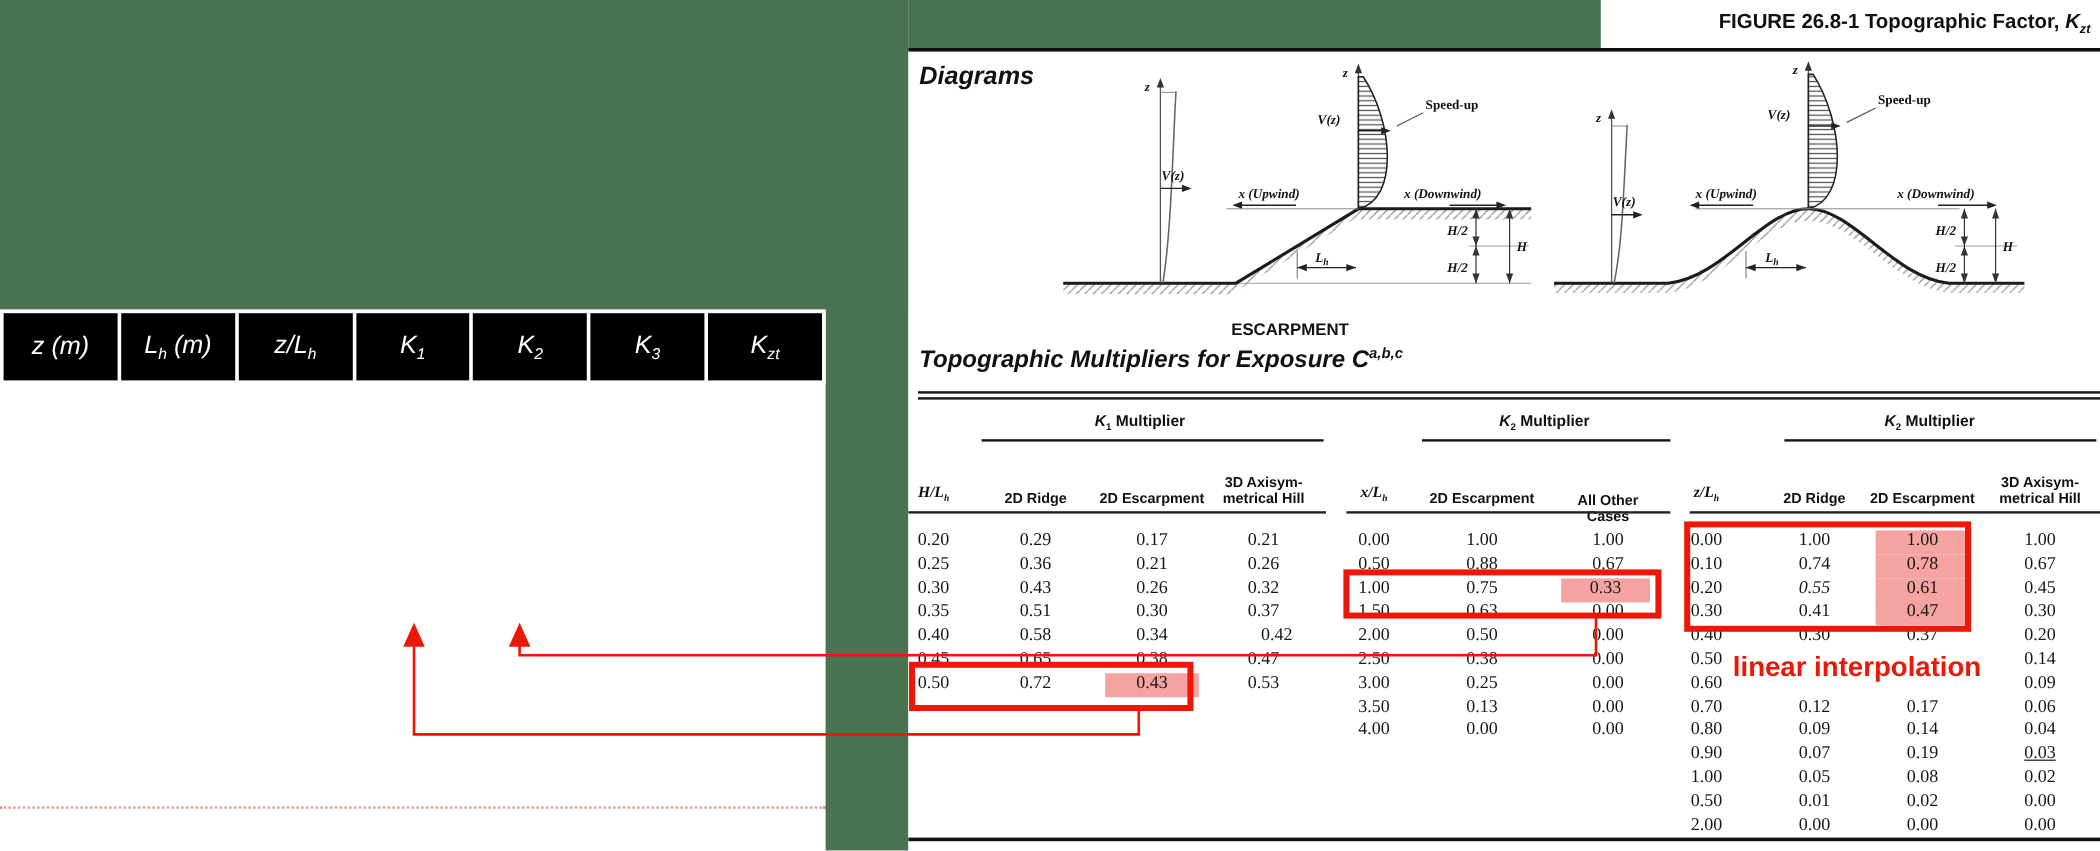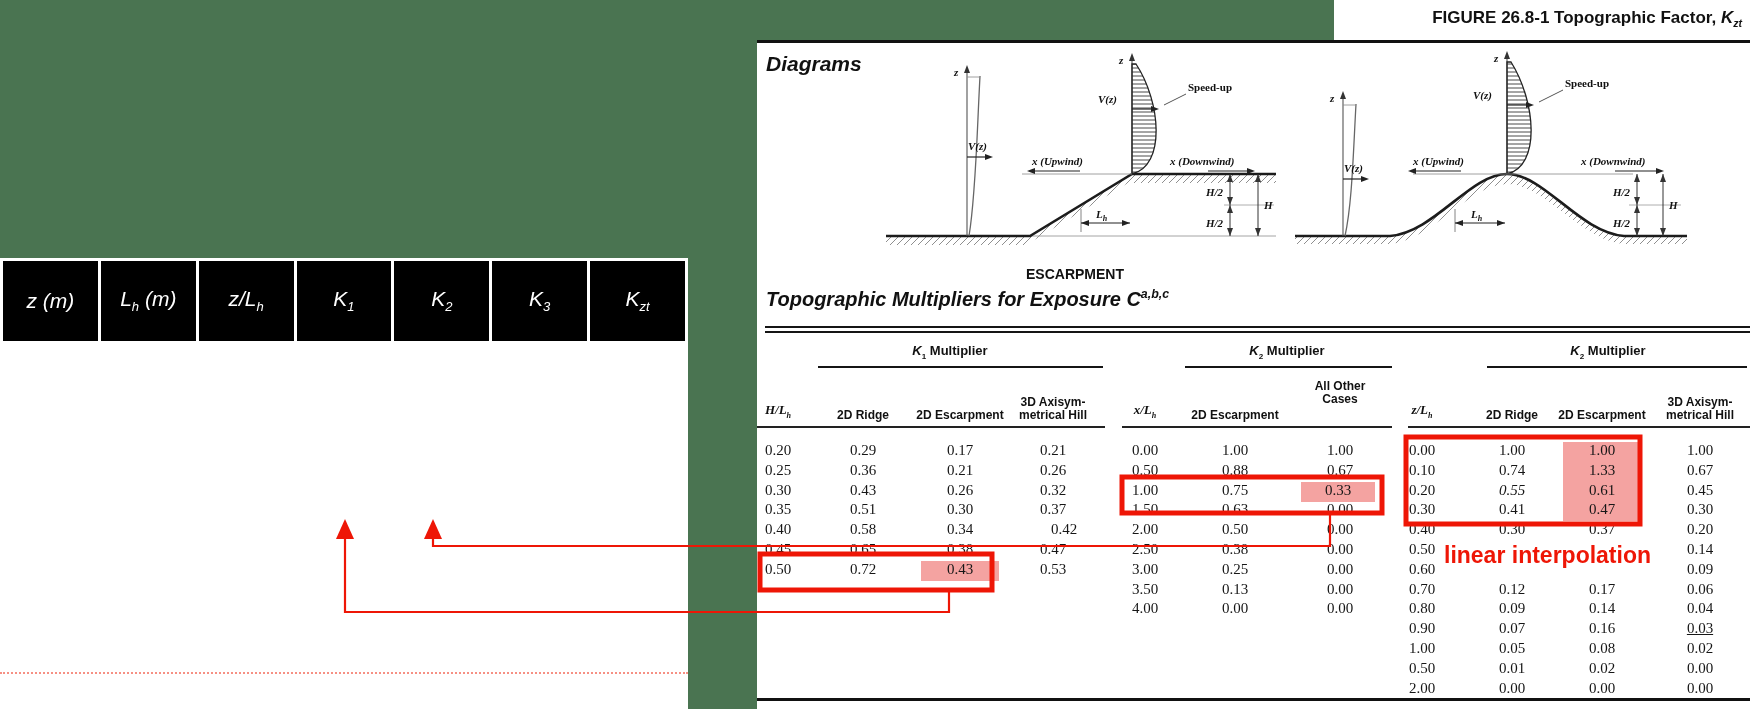--- a/index.html
+++ b/index.html
@@ -19,21 +19,21 @@
   .fig-title{position:absolute;font-size:17px;font-weight:bold;color:#111;white-space:nowrap;}
   .section-label{position:absolute;font-size:21px;font-weight:bold;font-style:italic;color:#111;}
   .caption{position:absolute;font-size:14px;font-weight:bold;color:#111;text-align:center;}
   .lininterp{position:absolute;font-size:23px;font-weight:bold;
              color:var(--accent_red);white-space:nowrap;z-index:30;}
 
   
   #calc-table{position:absolute;left:0;top:258px;width:688px;border-collapse:separate;
               border-spacing:3px;background:#fff;table-layout:fixed;}
   #calc-table th{background:var(--header_black);color:#fff;font-style:italic;font-weight:normal;
-                 font-size:21px;height:56px;padding:12px;text-align:center;}
+                 font-size:21px;height:56px;padding:0;text-align:center;}
   .dotline{position:absolute;left:0;top:672px;width:688px;border-top:2px dotted rgba(240,70,50,.6);}
 
   
   .grp{position:absolute;transform:translateX(-50%);font-weight:bold;font-size:13px;
        white-space:nowrap;color:#111;}
   .colhead{position:absolute;display:flex;align-items:flex-end;justify-content:center;
            text-align:center;font-weight:bold;font-size:12px;line-height:13px;color:#111;}
   .colhead.ital{font-style:italic;font-family:"Liberation Serif",serif;font-size:13px;}
   .dcell{position:absolute;text-align:center;font-family:"Liberation Serif",serif;
          font-size:15px;color:#161616;}
@@ -219,21 +219,21 @@
       <span class="dcell" style="left: 733px; width: 90px; top: 560.8px; height: 20px;">0.50</span>
       <span class="dcell" style="left: 818px; width: 90px; top: 560.8px; height: 20px;">0.72</span>
       <span class="dcell pinkbg" style="left: 921px; width: 78px; top: 560.8px; height: 20px;">0.43</span>
       <span class="dcell" style="left: 1008px; width: 90px; top: 560.8px; height: 20px;">0.53</span>
       <div class="grp" style="left: 1287px; top: 343px;"><i>K</i><sub>2</sub> Multiplier</div>
       <div class="rule2" style="left: 1185px; width: 207px; top: 366px;"></div>
       <div class="colhead ital" style="left: 1090px; width: 110px; top: 384px; height: 38px;">
         <i>x/L<sub>h</sub></i>
       </div>
       <div class="colhead" style="left: 1180px; width: 110px; top: 384px; height: 38px;">2D Escarpment</div>
-      <div class="colhead" style="left: 1285px; width: 110px; top: 368px; height: 38px;">All Other<br>Cases</div>
+      <div class="colhead" style="left: 1285px; width: 110px; top: 399px; height: 38px;">All Other<br>Cases</div>
       <div class="rule15" style="left: 1122px; width: 270px; top: 426px;"></div>
       <span class="dcell" style="left: 1100px; width: 90px; top: 442px; height: 20px;">0.00</span>
       <span class="dcell" style="left: 1190px; width: 90px; top: 442px; height: 20px;">1.00</span>
       <span class="dcell" style="left: 1295px; width: 90px; top: 442px; height: 20px;">1.00</span>
       <span class="dcell" style="left: 1100px; width: 90px; top: 461.8px; height: 20px;">0.50</span>
       <span class="dcell" style="left: 1190px; width: 90px; top: 461.8px; height: 20px;">0.88</span>
       <span class="dcell" style="left: 1295px; width: 90px; top: 461.8px; height: 20px;">0.67</span>
       <span class="dcell" style="left: 1100px; width: 90px; top: 481.6px; height: 20px;">1.00</span>
       <span class="dcell" style="left: 1190px; width: 90px; top: 481.6px; height: 20px;">0.75</span>
       <span class="dcell pinkbg" style="left: 1301px; width: 74px; top: 481.6px; height: 20px;">0.33</span>
@@ -263,21 +263,21 @@
       <div class="colhead" style="left: 1457px; width: 110px; top: 384px; height: 38px;">2D Ridge</div>
       <div class="colhead" style="left: 1547px; width: 110px; top: 384px; height: 38px;">2D Escarpment</div>
       <div class="colhead" style="left: 1645px; width: 110px; top: 384px; height: 38px;">3D Axisym-<br>metrical Hill</div>
       <div class="rule15" style="left: 1408px; width: 342px; top: 426px;"></div>
       <span class="dcell" style="left: 1377px; width: 90px; top: 442px; height: 20px;">0.00</span>
       <span class="dcell" style="left: 1467px; width: 90px; top: 442px; height: 20px;">1.00</span>
       <span class="dcell pinkbg" style="left: 1563px; width: 78px; top: 442px; height: 20px;">1.00</span>
       <span class="dcell" style="left: 1655px; width: 90px; top: 442px; height: 20px;">1.00</span>
       <span class="dcell" style="left: 1377px; width: 90px; top: 461.8px; height: 20px;">0.10</span>
       <span class="dcell" style="left: 1467px; width: 90px; top: 461.8px; height: 20px;">0.74</span>
-      <span class="dcell pinkbg" style="left: 1563px; width: 78px; top: 461.8px; height: 20px;">1.33</span>
+      <span class="dcell pinkbg" style="left: 1563px; width: 78px; top: 461.8px; height: 20px;">0.78</span>
       <span class="dcell" style="left: 1655px; width: 90px; top: 461.8px; height: 20px;">0.67</span>
       <span class="dcell" style="left: 1377px; width: 90px; top: 481.6px; height: 20px;">0.20</span>
       <span class="dcell" style="left: 1467px; width: 90px; top: 481.6px; height: 20px; font-style: italic;">0.55</span>
       <span class="dcell pinkbg" style="left: 1563px; width: 78px; top: 481.6px; height: 20px;">0.61</span>
       <span class="dcell" style="left: 1655px; width: 90px; top: 481.6px; height: 20px;">0.45</span>
       <span class="dcell" style="left: 1377px; width: 90px; top: 501.4px; height: 20px;">0.30</span>
       <span class="dcell" style="left: 1467px; width: 90px; top: 501.4px; height: 20px;">0.41</span>
       <span class="dcell pinkbg" style="left: 1563px; width: 78px; top: 501.4px; height: 20px;">0.47</span>
       <span class="dcell" style="left: 1655px; width: 90px; top: 501.4px; height: 20px;">0.30</span>
       <span class="dcell" style="left: 1377px; width: 90px; top: 521.2px; height: 20px;">0.40</span>
@@ -295,21 +295,21 @@
       <span class="dcell" style="left: 1377px; width: 90px; top: 580.6px; height: 20px;">0.70</span>
       <span class="dcell" style="left: 1467px; width: 90px; top: 580.6px; height: 20px;">0.12</span>
       <span class="dcell" style="left: 1557px; width: 90px; top: 580.6px; height: 20px;">0.17</span>
       <span class="dcell" style="left: 1655px; width: 90px; top: 580.6px; height: 20px;">0.06</span>
       <span class="dcell" style="left: 1377px; width: 90px; top: 600.4px; height: 20px;">0.80</span>
       <span class="dcell" style="left: 1467px; width: 90px; top: 600.4px; height: 20px;">0.09</span>
       <span class="dcell" style="left: 1557px; width: 90px; top: 600.4px; height: 20px;">0.14</span>
       <span class="dcell" style="left: 1655px; width: 90px; top: 600.4px; height: 20px;">0.04</span>
       <span class="dcell" style="left: 1377px; width: 90px; top: 620.2px; height: 20px;">0.90</span>
       <span class="dcell" style="left: 1467px; width: 90px; top: 620.2px; height: 20px;">0.07</span>
-      <span class="dcell" style="left: 1557px; width: 90px; top: 620.2px; height: 20px;">0.16</span>
+      <span class="dcell" style="left: 1557px; width: 90px; top: 620.2px; height: 20px;">0.19</span>
       <span class="dcell" style="left: 1655px; width: 90px; top: 620.2px; height: 20px; text-decoration: underline;">0.03</span>
       <span class="dcell" style="left: 1377px; width: 90px; top: 640px; height: 20px;">1.00</span>
       <span class="dcell" style="left: 1467px; width: 90px; top: 640px; height: 20px;">0.05</span>
       <span class="dcell" style="left: 1557px; width: 90px; top: 640px; height: 20px;">0.08</span>
       <span class="dcell" style="left: 1655px; width: 90px; top: 640px; height: 20px;">0.02</span>
       <span class="dcell" style="left: 1377px; width: 90px; top: 659.8px; height: 20px;">0.50</span>
       <span class="dcell" style="left: 1467px; width: 90px; top: 659.8px; height: 20px;">0.01</span>
       <span class="dcell" style="left: 1557px; width: 90px; top: 659.8px; height: 20px;">0.02</span>
       <span class="dcell" style="left: 1655px; width: 90px; top: 659.8px; height: 20px;">0.00</span>
       <span class="dcell" style="left: 1377px; width: 90px; top: 679.6px; height: 20px;">2.00</span>

